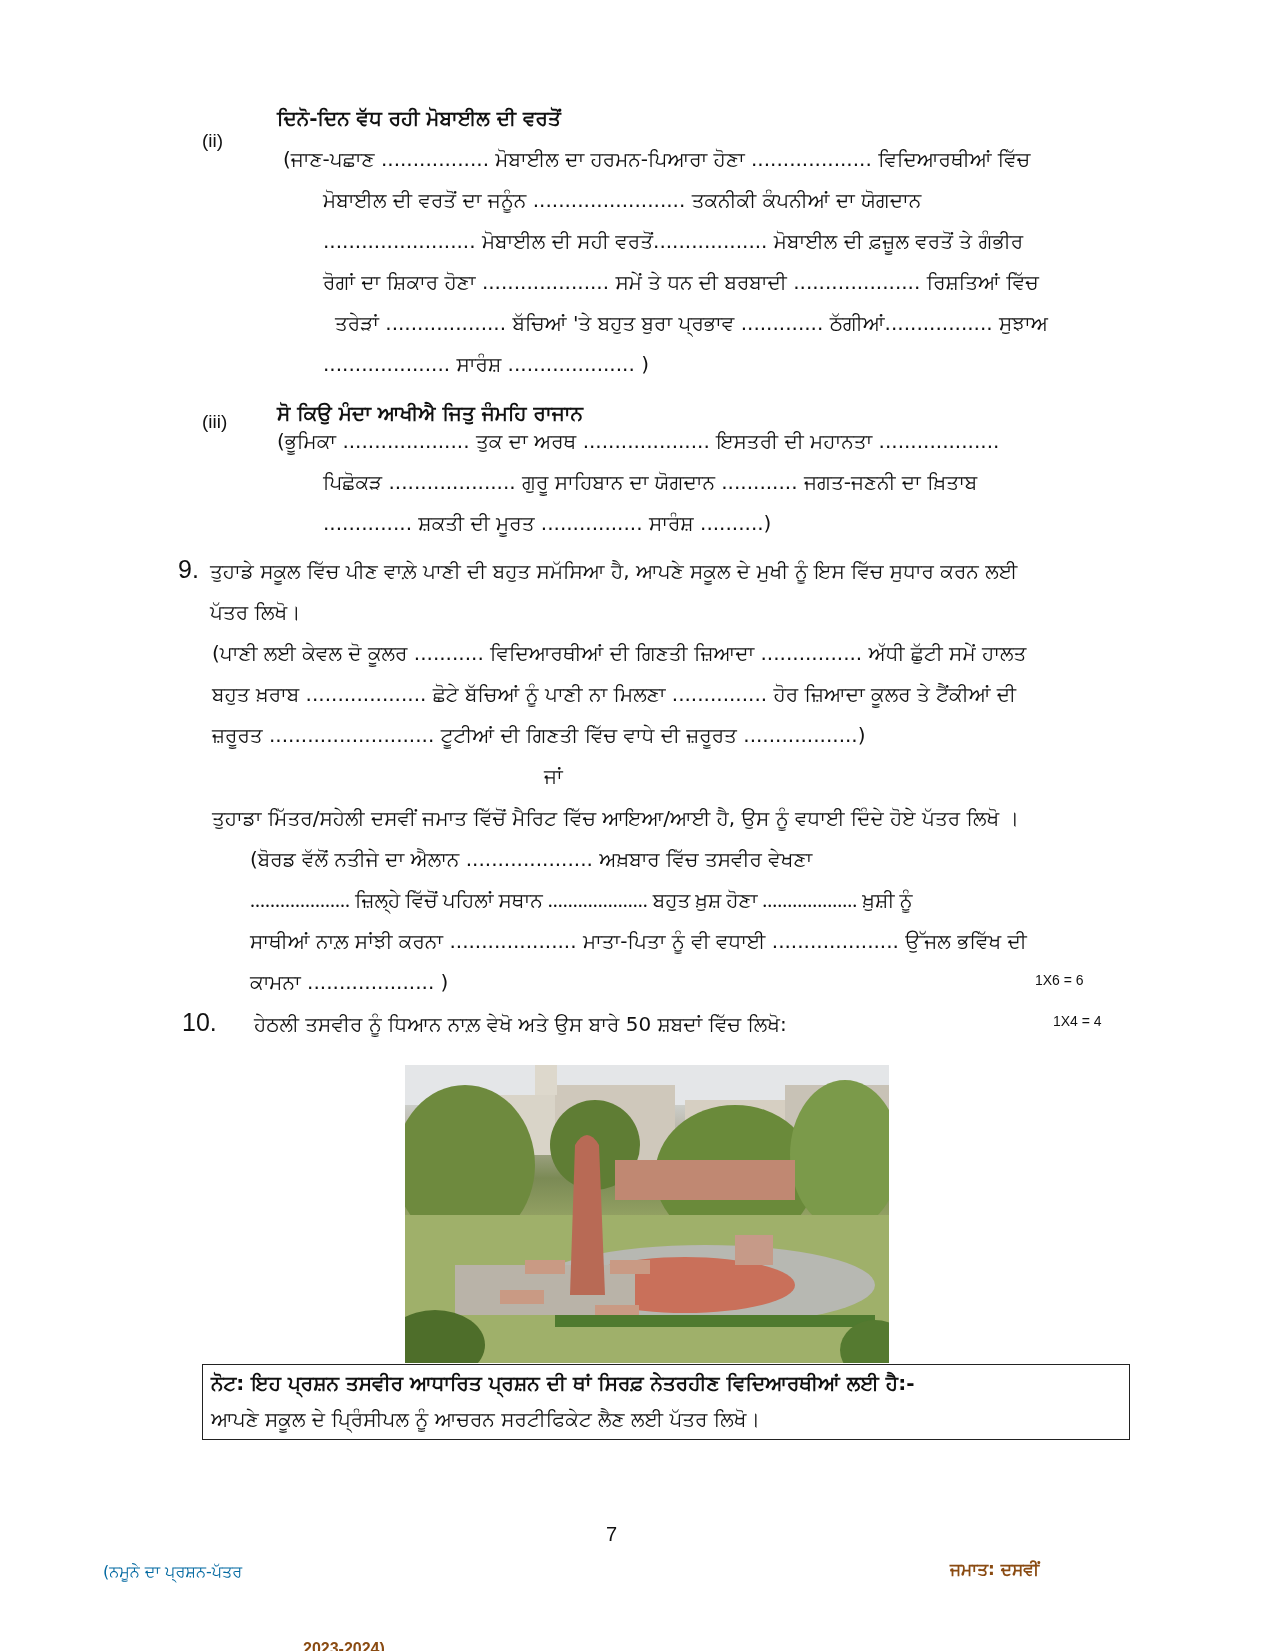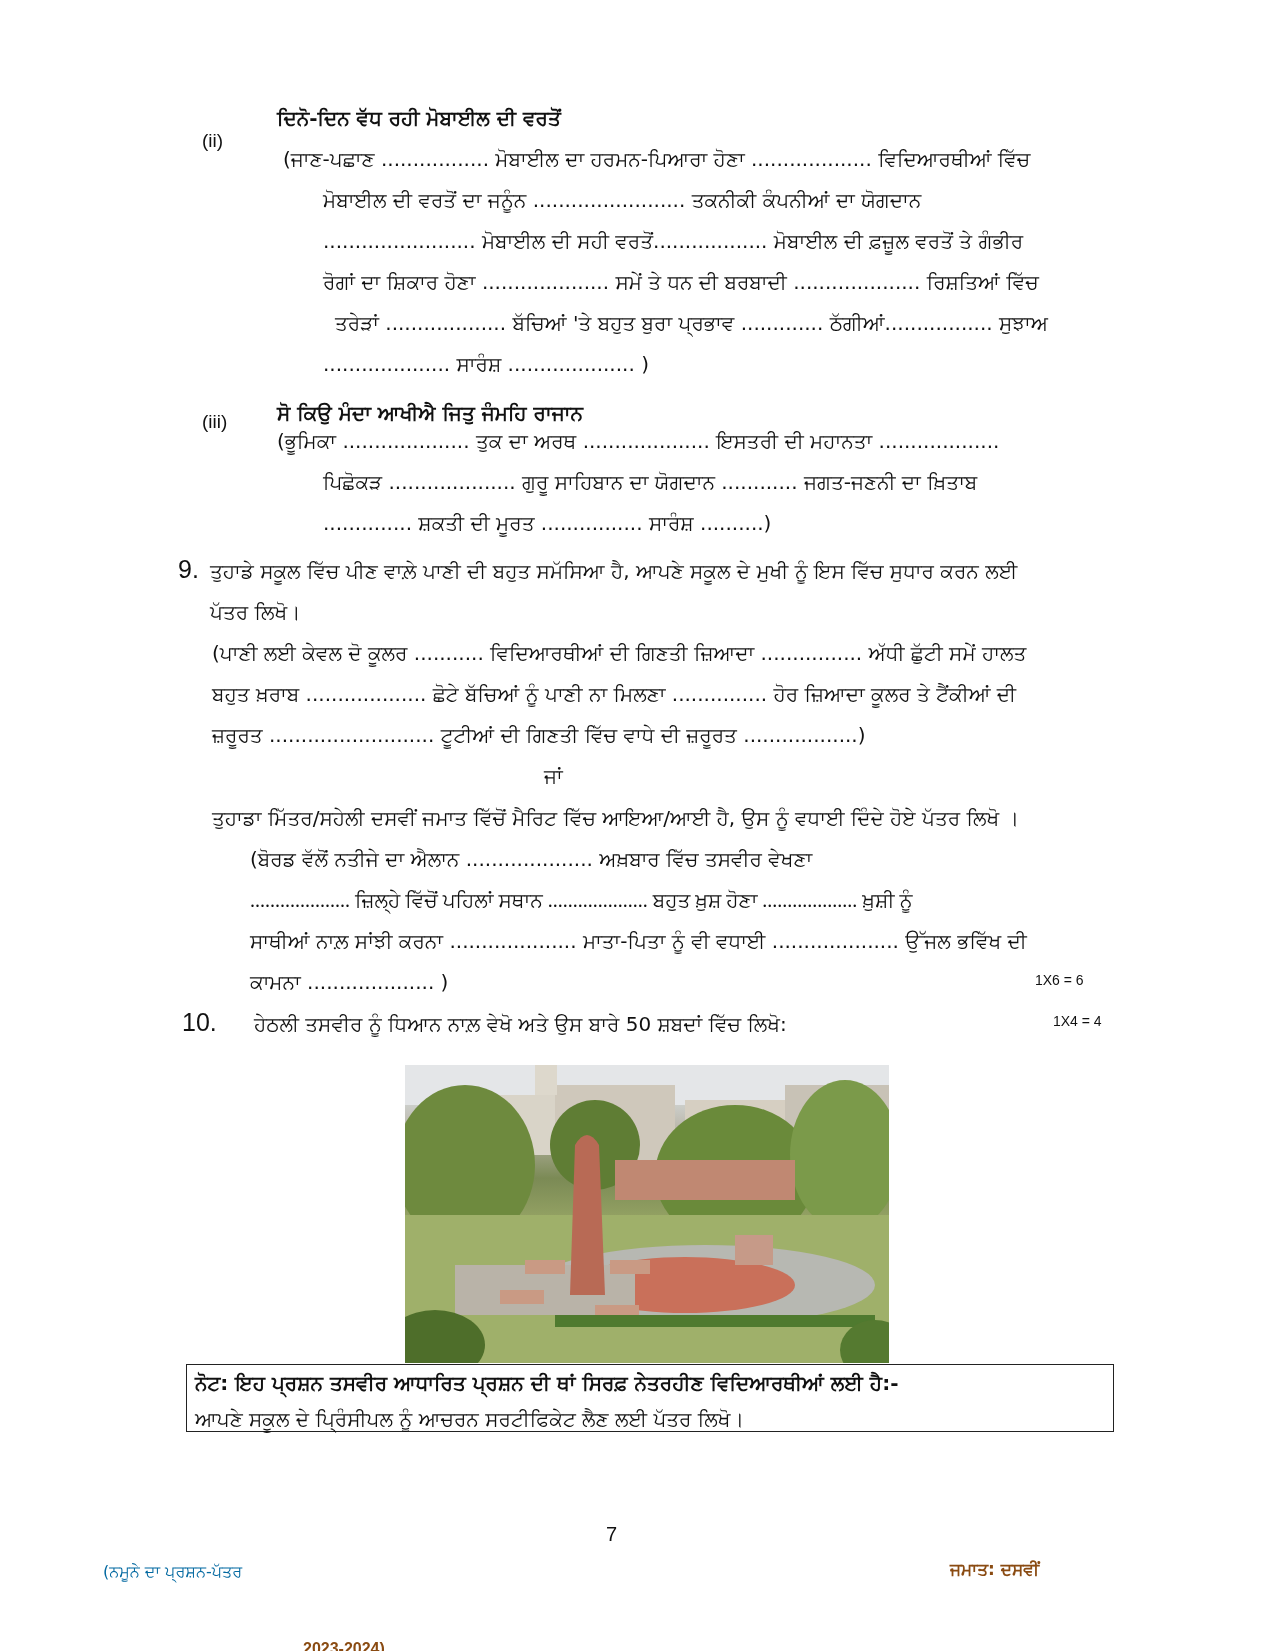--- a/index.html
+++ b/index.html
@@ -5,21 +5,21 @@
   html, body { margin: 0; padding: 0; background: #ffffff; }
   body { width: 1275px; height: 1651px; position: relative; overflow: hidden;
          font-family: "DejaVu Sans", "Liberation Sans", sans-serif; color: #111; }
   .line { position: absolute; white-space: nowrap; font-size: 20px; line-height: 28px; }
   .num { font-family: "Liberation Sans", sans-serif; font-size: 19px; margin-top: 20px; }
   .heading { font-weight: bold; font-size: 20px; }
   .qnum { font-family: "Liberation Sans", sans-serif; font-size: 25px; }
   .marks { position: absolute; font-family: "Liberation Sans", sans-serif; font-size: 14px; white-space: nowrap; }
   .photo { position: absolute; left: 405px; top: 1065px; width: 484px; height: 298px; overflow: hidden;
            background: linear-gradient(180deg, #e6e8ea 0%, #cfd2cf 12%, #b9b5a8 22%, #7b8a55 38%, #9aa867 55%, #b8bda0 70%, #a9b07a 85%, #6f8f3a 100%); }
-  .note-box { position: absolute; left: 186px; top: 1364px; width: 928px; height: 68px; border: 1.5px solid #222; box-sizing: border-box; }
+  .note-box { position: absolute; left: 202px; top: 1364px; width: 928px; height: 76px; border: 1.5px solid #222; box-sizing: border-box; }
   .note-title { position: absolute; left: 8px; top: 6px; font-weight: bold; font-size: 20px; white-space: nowrap; }
   .note-body { position: absolute; left: 8px; top: 42px; font-size: 20px; white-space: nowrap; }
   .footer-left { position: absolute; left: 103px; top: 1562px; font-size: 16px; color: #0369a1; white-space: nowrap; }
   .footer-year { position: absolute; left: 303px; top: 1640px; font-size: 16px; color: #8a4b12; font-weight: bold; font-family: "Liberation Sans", sans-serif; white-space: nowrap; }
   .footer-right { position: absolute; left: 950px; top: 1559px; font-size: 17px; color: #8a4b12; font-weight: bold; white-space: nowrap; }
   .page-num { position: absolute; left: 606px; top: 1523px; font-size: 20px; font-family: "Liberation Sans", sans-serif; }
 </style>
 </head>
 <body>
 

